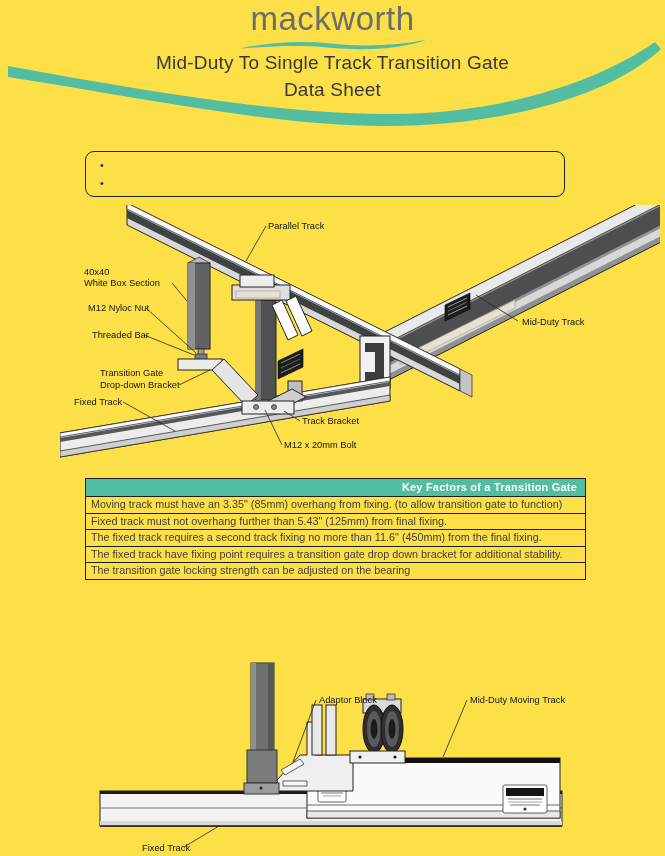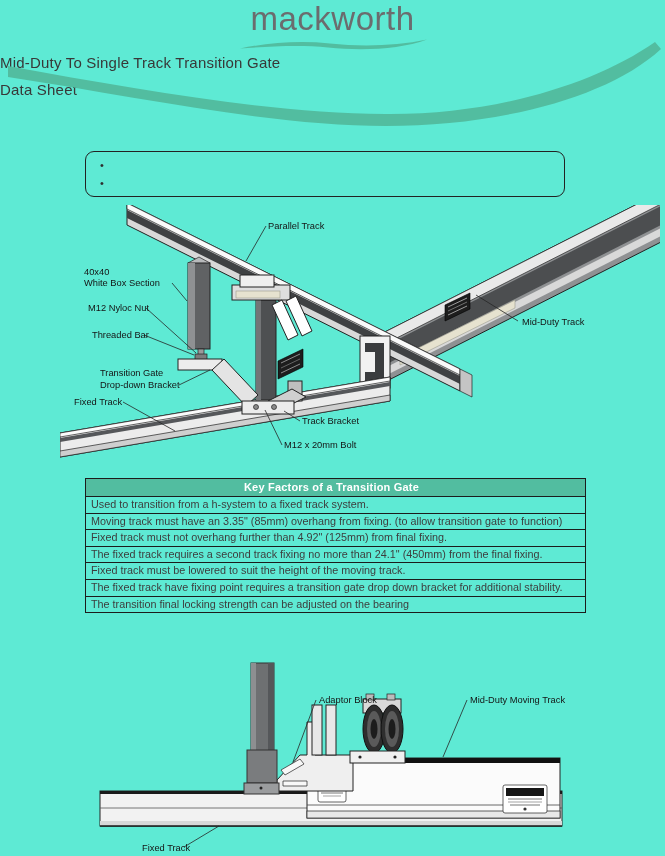--- a/index.html
+++ b/index.html
@@ -1,37 +1,37 @@
 <!DOCTYPE html>
 <html><head>
 <meta charset="utf-8">
 <style>
   html,body{margin:0;padding:0;background:#fff;}
   .page{
-    position:relative;width:665px;height:856px;background:#5eead4;overflow:hidden;
+    position:relative;width:665px;height:856px;background:#fde047;overflow:hidden;
     font-family:"Liberation Sans",sans-serif;color:#3d3d3d;
   }
   .abs{position:absolute;}
   
   .logo{top:1px;left:0;width:665px;text-align:center;font-size:33px;line-height:36px;
         color:#6b6c6e;letter-spacing:.5px;font-weight:400;}
-  .title{left:0;width:665px;font-size:15px;line-height:27px;color:#383838;
+  .title{left:0;width:665px;text-align:center;font-size:19px;line-height:27px;color:#383838;
          letter-spacing:.2px;font-weight:400;}
   .title-1{top:49px;}
   .title-2{top:76px;}
   .swoosh-svg{top:36px;left:0;}
   .logo-wave{top:36px;left:232px;}
   
   .intro-box{left:85px;top:151px;width:480px;height:46px;border:1.6px solid #222;
              border-radius:9px;box-sizing:border-box;padding:5px 10px 0 14px;}
   .bullet-row{display:flex;align-items:flex-start;line-height:17.5px;font-size:10.8px;color:#3d3d3d;}
   .bullet-dot{width:16px;flex:0 0 16px;font-size:11px;color:#2e2e2e;}
   
   .kf-table{left:85px;top:478px;width:501px;border:1.4px solid #1c1c1c;box-sizing:border-box;}
-  .kf-head{background:#52bda0;color:#ffffff;text-align:center;font-size:11px;font-weight:700;
+  .kf-head{background:#52bda0;color:#ffffff;text-align:right;font-size:11px;font-weight:700;
            letter-spacing:.2px;padding:2px 8px 3px 0;border-bottom:1px solid #1c1c1c;}
   .kf-row{font-size:10.8px;line-height:13.6px;color:#3d3d3d;padding:1px 5px 1px 5px;
           border-bottom:1px solid #1c1c1c;}
   .kf-row:last-child{border-bottom:none;}
   
   text.dlabel{font-family:"Liberation Sans",sans-serif;font-size:9.3px;fill:#141414;}
   .ldr{stroke:#262626;stroke-width:.8;fill:none;}
   .oln{stroke:#222;stroke-width:1;}
   .oln-t{stroke:#222;stroke-width:.7;}
 </style>
@@ -148,27 +148,25 @@
     <text class="dlabel" x="40" y="171">Transition Gate</text>
     <text class="dlabel" x="40" y="183">Drop-down Bracket</text>
     <text class="dlabel" x="14" y="200">Fixed Track</text>
     <text class="dlabel" x="242" y="219">Track Bracket</text>
     <text class="dlabel" x="224" y="243">M12 x 20mm Bolt</text>
     <text class="dlabel" x="462" y="120">Mid-Duty Track</text>
   </svg>
 
   <div class="abs kf-table">
     <div class="kf-head">Key Factors of a Transition Gate</div>
-    <div class="kf-row">Used to transition from a h-system to a fixed track system.</div>
     <div class="kf-row">Moving track must have an 3.35" (85mm) overhang from fixing. (to allow transition gate to function)</div>
-    <div class="kf-row">Fixed track must not overhang further than 4.92" (125mm) from final fixing.</div>
-    <div class="kf-row">The fixed track requires a second track fixing no more than 24.1" (450mm) from the final fixing.</div>
-    <div class="kf-row">Fixed track must be lowered to suit the height of the moving track.</div>
+    <div class="kf-row">Fixed track must not overhang further than 5.43" (125mm) from final fixing.</div>
+    <div class="kf-row">The fixed track requires a second track fixing no more than 11.6" (450mm) from the final fixing.</div>
     <div class="kf-row">The fixed track have fixing point requires a transition gate drop down bracket for additional stability.</div>
-    <div class="kf-row">The transition final locking strength can be adjusted on the bearing</div>
+    <div class="kf-row">The transition gate locking strength can be adjusted on the bearing</div>
   </div>
 
   <svg class="abs" style="left:60px;top:655px;" width="605" height="201" viewBox="0 0 605 201">
 
     <g>
       <rect x="40" y="136" width="462" height="35" fill="#f2f2f2" class="oln"></rect>
       <rect x="40" y="136" width="462" height="3" fill="#1a1a1a"></rect>
       <line x1="40" y1="153" x2="502" y2="153" stroke="#555" stroke-width=".8"></line>
       <rect x="40" y="166" width="462" height="5" fill="#d8d8d8"></rect>
       <line x1="40" y1="171" x2="502" y2="171" stroke="#1a1a1a" stroke-width="1.6"></line>

